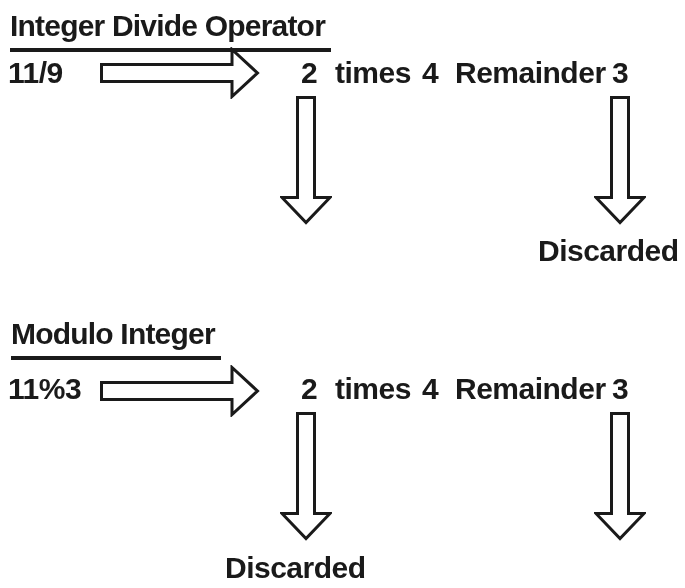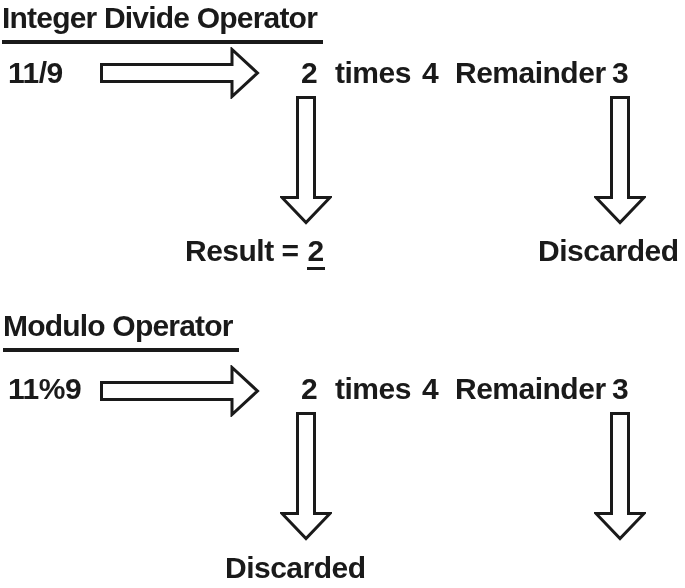--- a/index.html
+++ b/index.html
@@ -6,21 +6,21 @@
   .canvas{
     position:relative;width:685px;height:588px;background:#ffffff;
     font-family:"Liberation Sans",sans-serif;font-weight:700;color:#1a1a1a;
     overflow:hidden;
   }
   .t{
     position:absolute;font-size:30px;line-height:30px;letter-spacing:-0.5px;
     white-space:nowrap;
   }
   .title{
-    position:absolute;margin:0;font-size:30px;line-height:30px;letter-spacing:-0.8px;
+    position:absolute;margin:8px;font-size:30px;line-height:30px;letter-spacing:-0.8px;
     white-space:nowrap;display:inline-block;
     border-bottom:4px solid #1a1a1a;padding:0 6px 7px 0;
   }
   .center{text-align:center;width:30px;display:inline-block;}
   .uval{border-bottom:3px solid #1a1a1a;margin-left:8px;padding:0 1px;}
   svg{position:absolute;display:block;}
   svg polygon{fill:#ffffff;stroke:#1a1a1a;stroke-width:3;stroke-linejoin:miter;}
 </style>
 </head>
 <body>
@@ -41,28 +41,25 @@
   <span class="t" style="left:455px;top:58px">Remainder</span>
   <span class="t center" style="left:605px;top:58px">3</span>
 
   <svg style="left:280px;top:96px" width="52" height="130" viewBox="0 0 52 130">
     <polygon points="17.5,1.5 34.5,1.5 34.5,101.5 50,101.5 26,126.5 2,101.5 17.5,101.5"></polygon>
   </svg>
   <svg style="left:594px;top:96px" width="52" height="130" viewBox="0 0 52 130">
     <polygon points="17.5,1.5 34.5,1.5 34.5,101.5 50,101.5 26,126.5 2,101.5 17.5,101.5"></polygon>
   </svg>
 
-  <span class="t" style="left:185px;top:236px">
-    <span>Result =</span><span class="uval">2</span>
-  </span>
   <span class="t" style="left:538px;top:236px">Discarded</span>
 
-  <h2 class="title" style="left:3px;top:311px">Modulo Operator</h2>
+  <h2 class="title" style="left:3px;top:311px">Modulo Integer</h2>
 
-  <span class="t" style="left:8px;top:374px">11%9</span>
+  <span class="t" style="left:8px;top:374px">11%3</span>
 
   <svg style="left:100px;top:365px" width="160" height="52" viewBox="0 0 160 52">
     <polygon points="1.5,17.5 132,17.5 132,2.5 157.5,26 132,49.5 132,34.5 1.5,34.5"></polygon>
   </svg>
 
   <span class="t center" style="left:294px;top:374px">2</span>
   <span class="t" style="left:335px;top:374px">times</span>
   <span class="t center" style="left:415px;top:374px">4</span>
   <span class="t" style="left:455px;top:374px">Remainder</span>
   <span class="t center" style="left:605px;top:374px">3</span>

